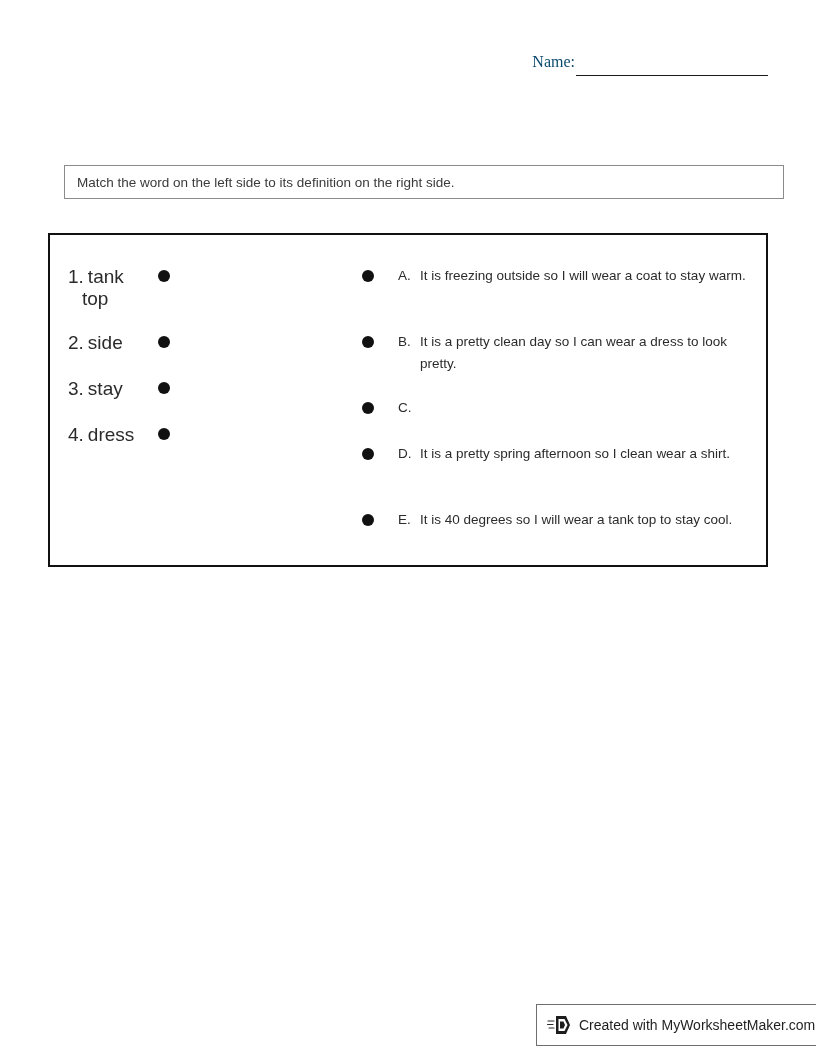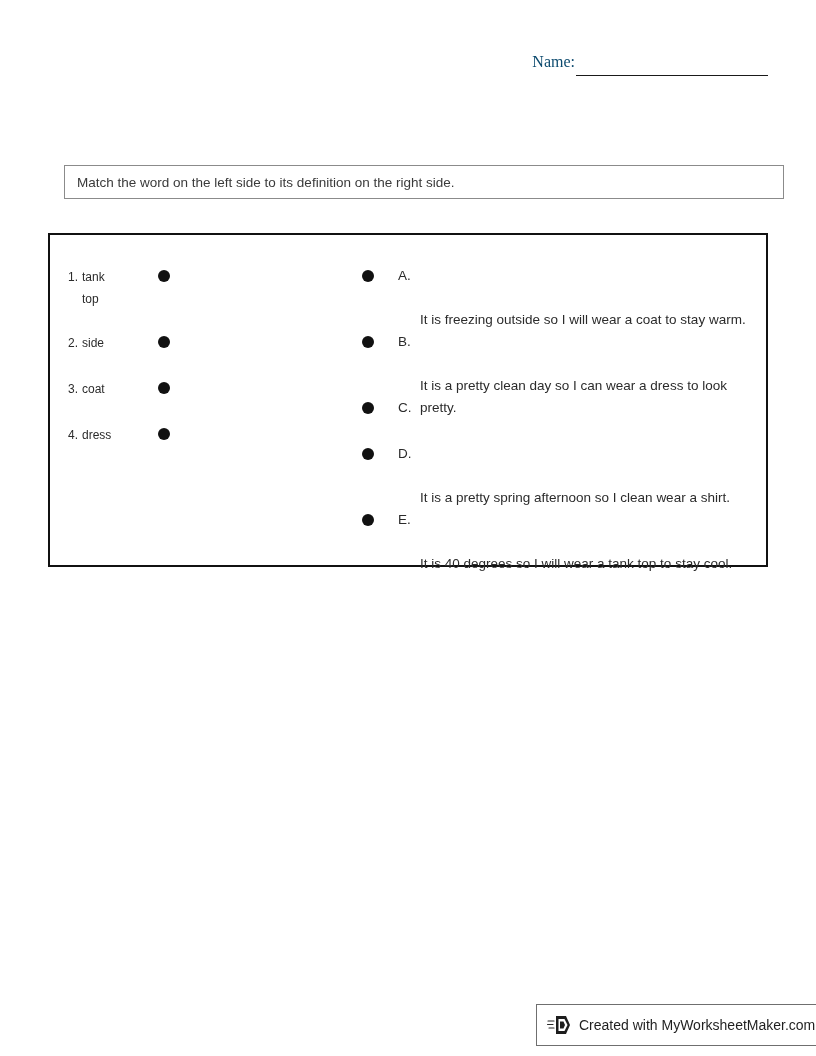--- a/index.html
+++ b/index.html
@@ -117,21 +117,21 @@
     position: absolute;
     left: 0;
     width: 100%;
   }
 
   .lw-text {
     position: absolute;
     left: 0;
     top: 0;
     width: 76px;
-    font-size: 12px;
+    font-size: 19px;
     color: #2b2b2b;
     line-height: 22px;
   }
   .lw-text .num {
     display: inline-block;
   }
   .lw-wrap {
     display: block;
     padding-left: 14px;
   }
@@ -167,21 +167,20 @@
   .rd-letter {
     position: absolute;
     left: 0;
     top: 0;
     width: 17px;
     text-align: left;
   }
   .rd-body {
     display: block;
     padding-left: 22px;
-    margin-top: 44px;
   }
 
   
   .badge {
     position: absolute;
     left: 499px;
     top: 1004px;
     width: 304px;
     height: 42px;
     border: 1px solid #6f6f6f;
@@ -244,21 +243,21 @@
 
       <div class="mrow" style="top:79px;">
         <div class="lw-text">
           <span class="num">2.</span><span class="lw-inline">side</span>
         </div>
         <div class="dot dot-left"></div>
       </div>
 
       <div class="mrow" style="top:125px;">
         <div class="lw-text">
-          <span class="num">3.</span><span class="lw-inline">coat</span>
+          <span class="num">3.</span><span class="lw-inline">stay</span>
         </div>
         <div class="dot dot-left"></div>
       </div>
 
       <div class="mrow" style="top:171px;">
         <div class="lw-text">
           <span class="num">4.</span><span class="lw-inline">dress</span>
         </div>
         <div class="dot dot-left"></div>
       </div>

